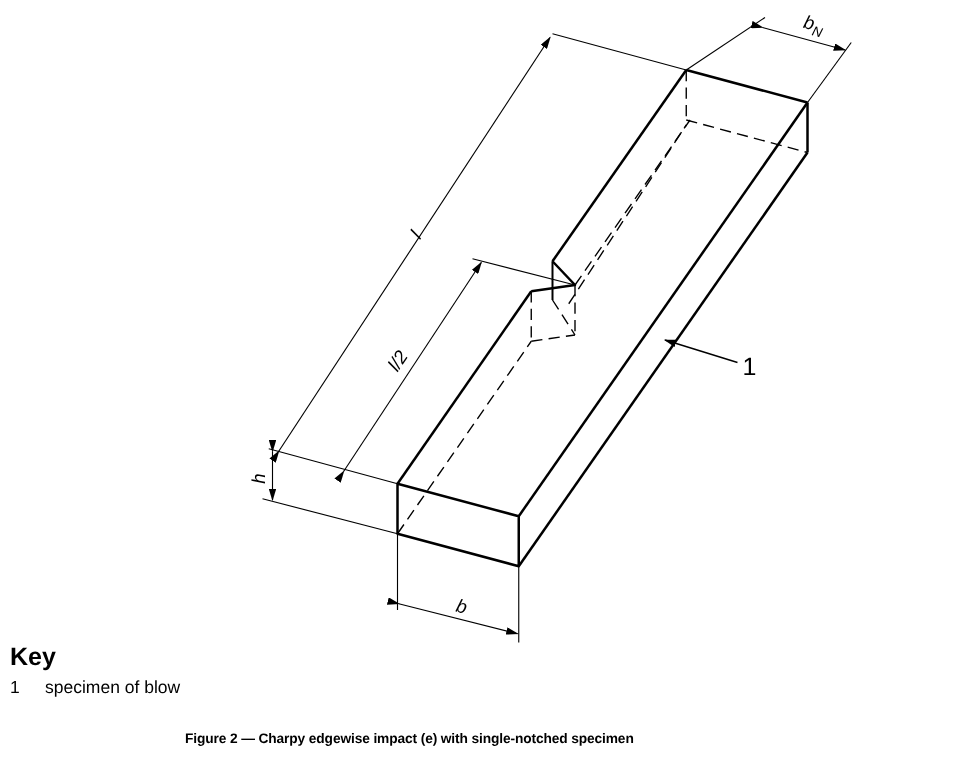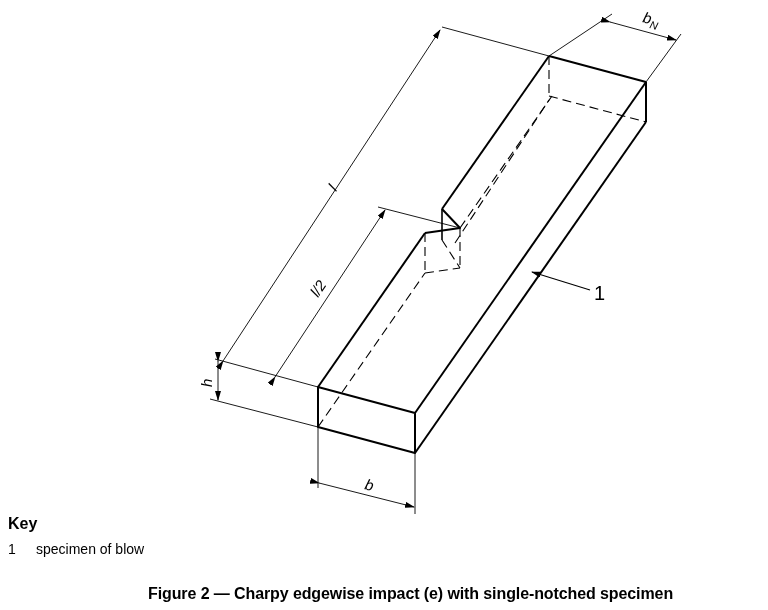--- a/index.html
+++ b/index.html
@@ -1,23 +1,23 @@
 <!DOCTYPE html>
 <html><head>
   <meta charset="utf-8">
   <style>
     html, body { margin: 0; padding: 0; background: #ffffff; }
     body { width: 768px; height: 610px; position: relative; overflow: hidden; font-family: "Liberation Sans", sans-serif; color: #000; }
     #figure { position: absolute; left: 0; top: 0; width: 768px; height: 520px; }
     .lbl { font-family: "Liberation Sans", sans-serif; font-style: italic; font-size: 15px; fill: #000; }
     .callout { font-family: "Liberation Sans", sans-serif; font-size: 20px; fill: #000; }
-    .key-title { position: absolute; left: 8px; top: 515px; font-weight: bold; font-size: 16px; }
+    .key-title { position: absolute; left: 8px; top: 515px; font-weight: bold; font-size: 20px; }
     .key-item { position: absolute; left: 8px; top: 541px; font-size: 14px; display: flex; }
     .key-num { width: 28px; }
-    .caption { position: absolute; left: 148px; top: 585px; font-weight: bold; font-size: 16px; letter-spacing: -0.1px; white-space: nowrap; }
+    .caption { position: absolute; left: 148px; top: 585px; font-weight: bold; font-size: 11px; letter-spacing: -0.1px; white-space: nowrap; }
   </style>
 </head>
 <body>
 
 <svg id="figure" viewBox="0 0 768 520" xmlns="http://www.w3.org/2000/svg">
   <defs>
     <marker id="arr" markerWidth="10" markerHeight="6" refX="9" refY="3" orient="auto" markerUnits="userSpaceOnUse">
       <path d="M0,0 L10,3 L0,6 z" fill="#000"></path>
     </marker>
   </defs>

